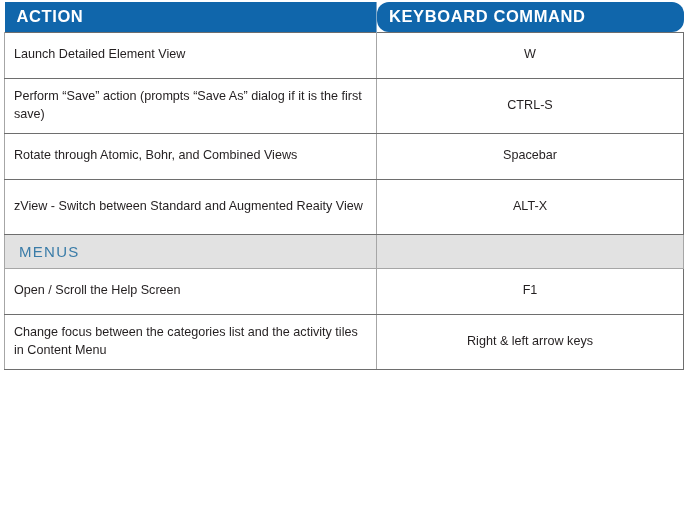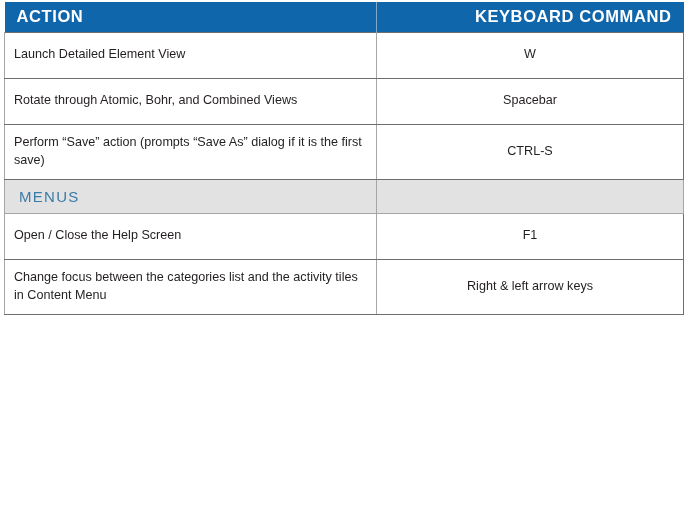--- a/index.html
+++ b/index.html
@@ -45,21 +45,22 @@
     padding: 0 12px;
     border: none;
     box-sizing: border-box;
     vertical-align: middle;
   }
   th.head-action {
     text-align: left;
     border-right: 1px solid #7fa8c9;
   }
   th.head-command {
-    text-align: right;
+    text-align: left;
+    border-radius: 12px;
   }
 
   
   tbody td {
     border: 1px solid #6e6e6e;
     border-top: none;
     font-size: 12.6px;
     color: #231f20;
     background: #ffffff;
     box-sizing: border-box;
@@ -125,34 +126,38 @@
       <tr>
         <th class="head-action">ACTION</th>
         <th class="head-command">KEYBOARD COMMAND</th>
       </tr>
     </thead>
     <tbody id="table-body">
         <tr class="data-row">
           <td class="cell-action">Launch Detailed Element View</td>
           <td class="cell-command">W</td>
         </tr>
+        <tr class="data-row tall">
+          <td class="cell-action">Perform “Save” action (prompts “Save As” dialog if it is the first save)</td>
+          <td class="cell-command">CTRL-S</td>
+        </tr>
         <tr class="data-row">
           <td class="cell-action">Rotate through Atomic, Bohr, and Combined Views</td>
           <td class="cell-command">Spacebar</td>
         </tr>
         <tr class="data-row tall">
-          <td class="cell-action">Perform “Save” action (prompts “Save As” dialog if it is the first save)</td>
-          <td class="cell-command">CTRL-S</td>
+          <td class="cell-action">zView - Switch between Standard and Augmented Reaity View</td>
+          <td class="cell-command">ALT-X</td>
         </tr>
         <tr class="section-row">
           <td class="section-left"><span class="section-label">MENUS</span></td>
           <td class="section-right"></td>
         </tr>
         <tr class="data-row">
-          <td class="cell-action">Open / Close the Help Screen</td>
+          <td class="cell-action">Open / Scroll the Help Screen</td>
           <td class="cell-command">F1</td>
         </tr>
         <tr class="data-row tall">
           <td class="cell-action">Change focus between the categories list and the activity tiles in Content Menu</td>
           <td class="cell-command">Right &amp; left arrow keys</td>
         </tr>
       </tbody>
   </table>
 </div>
 

